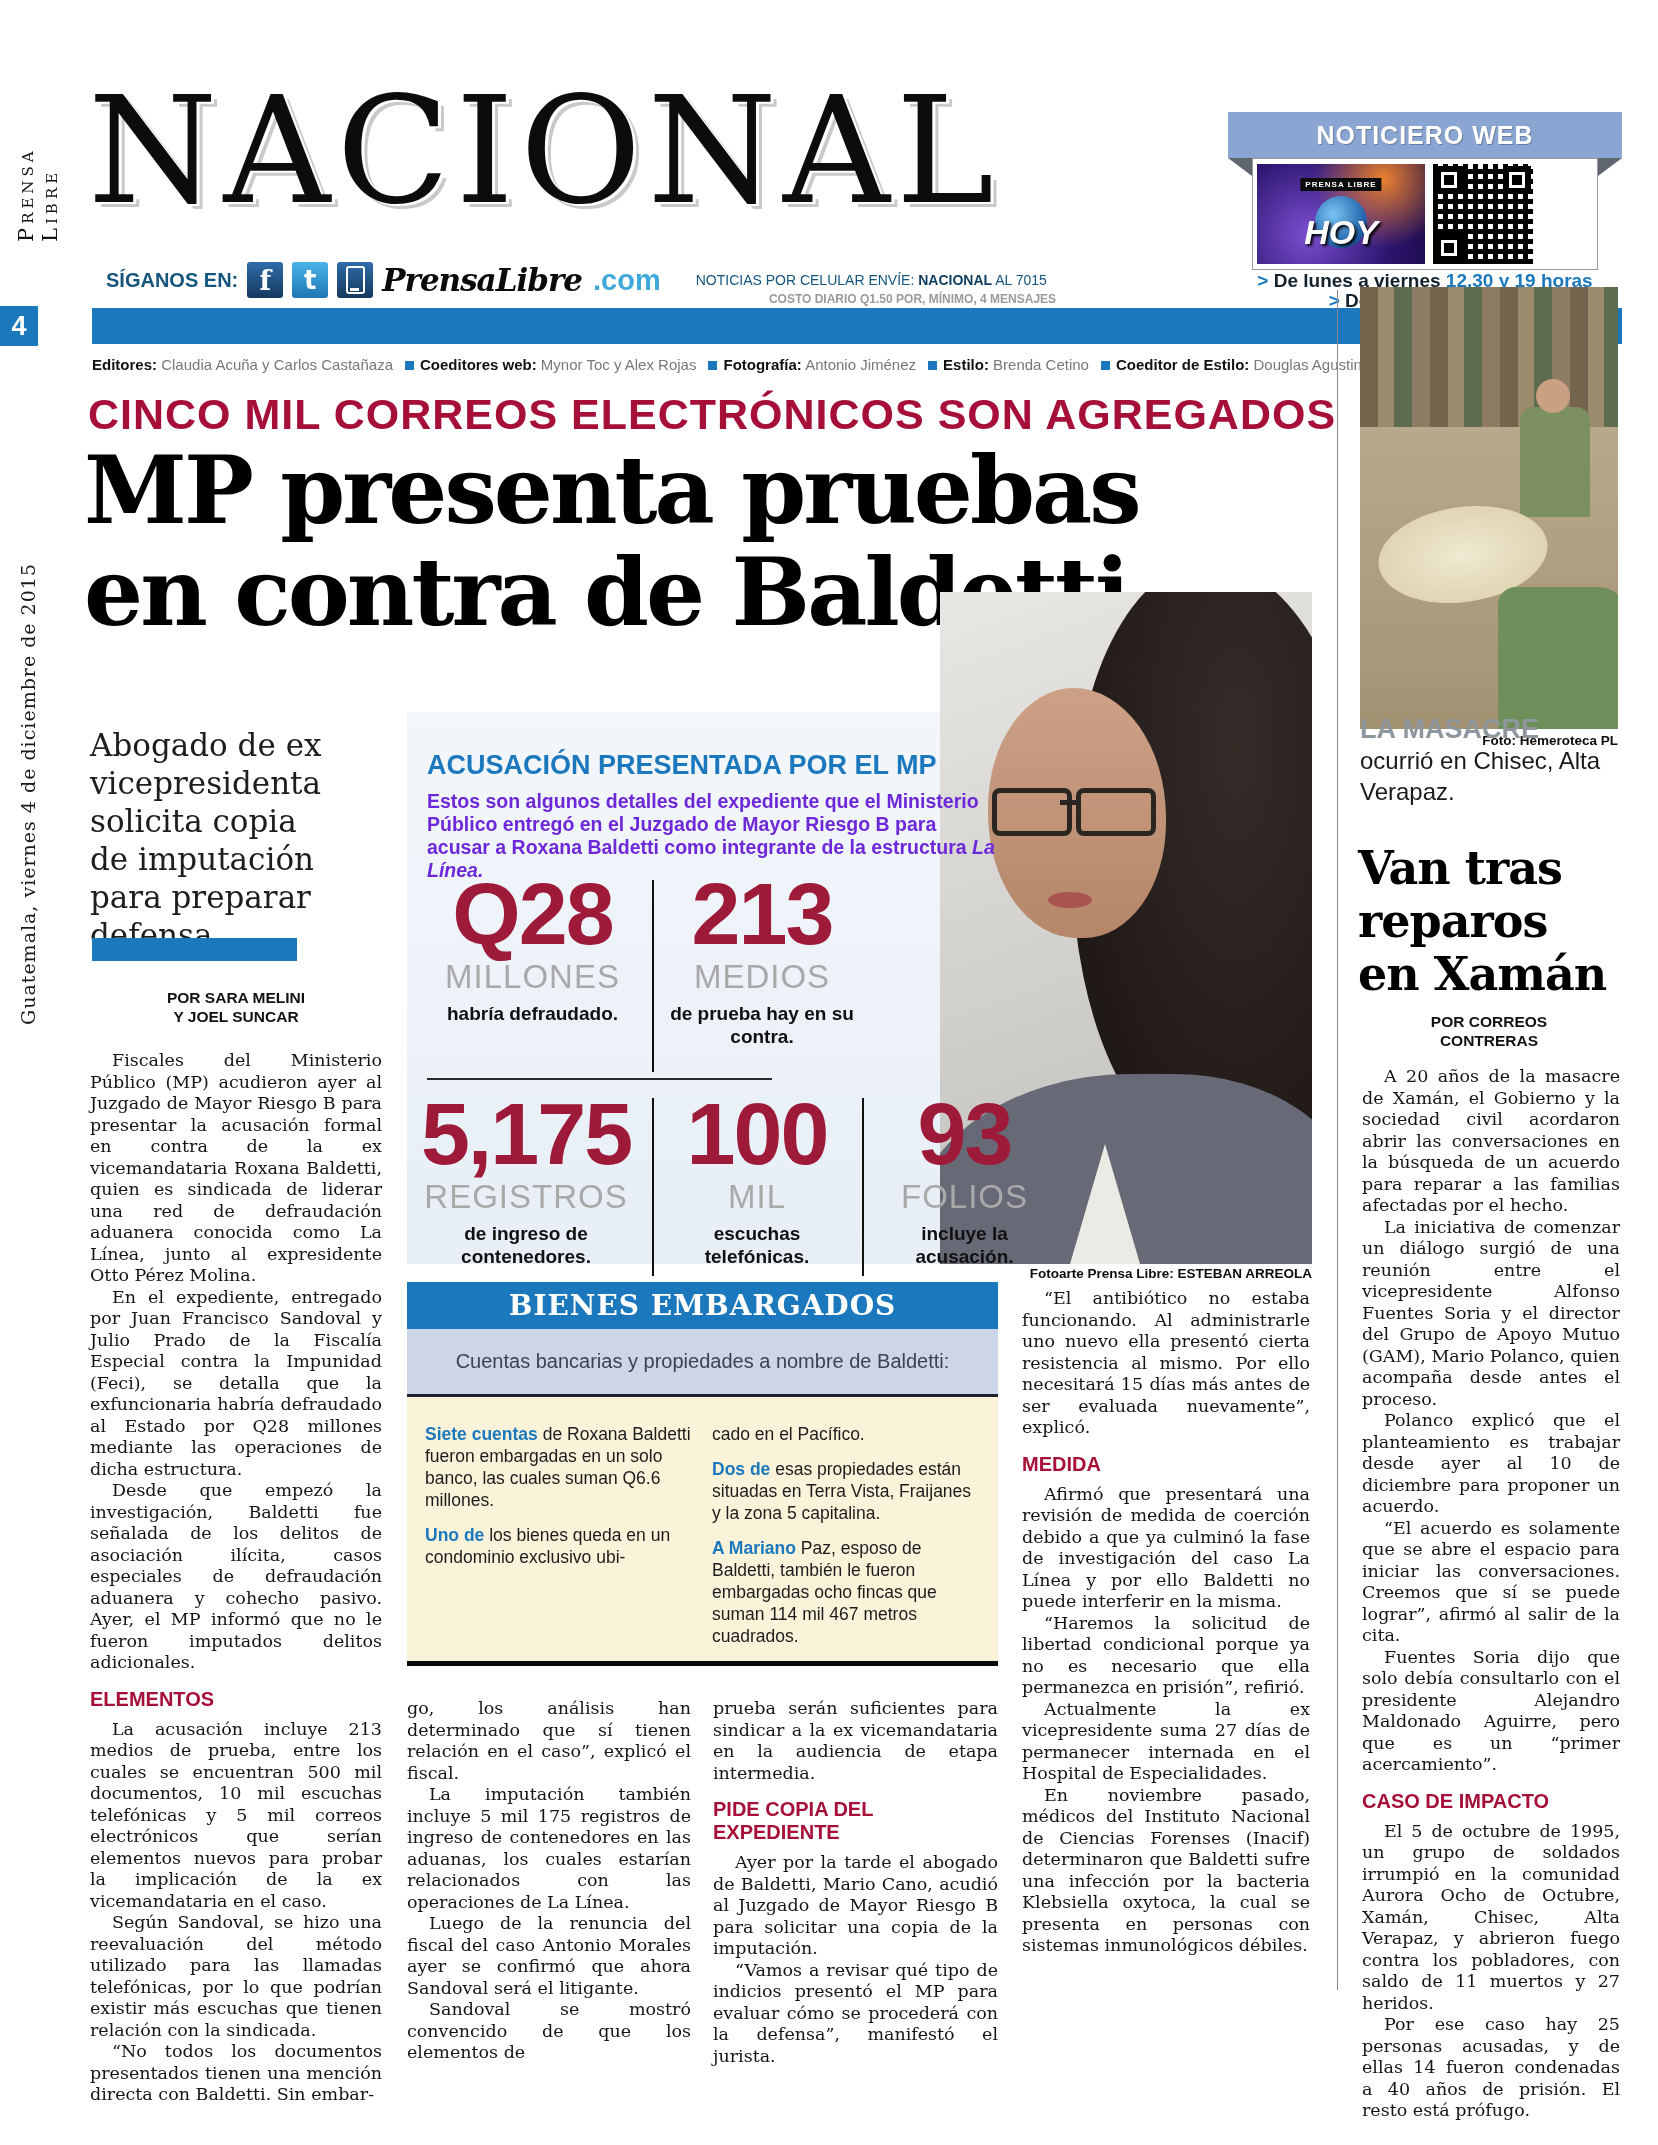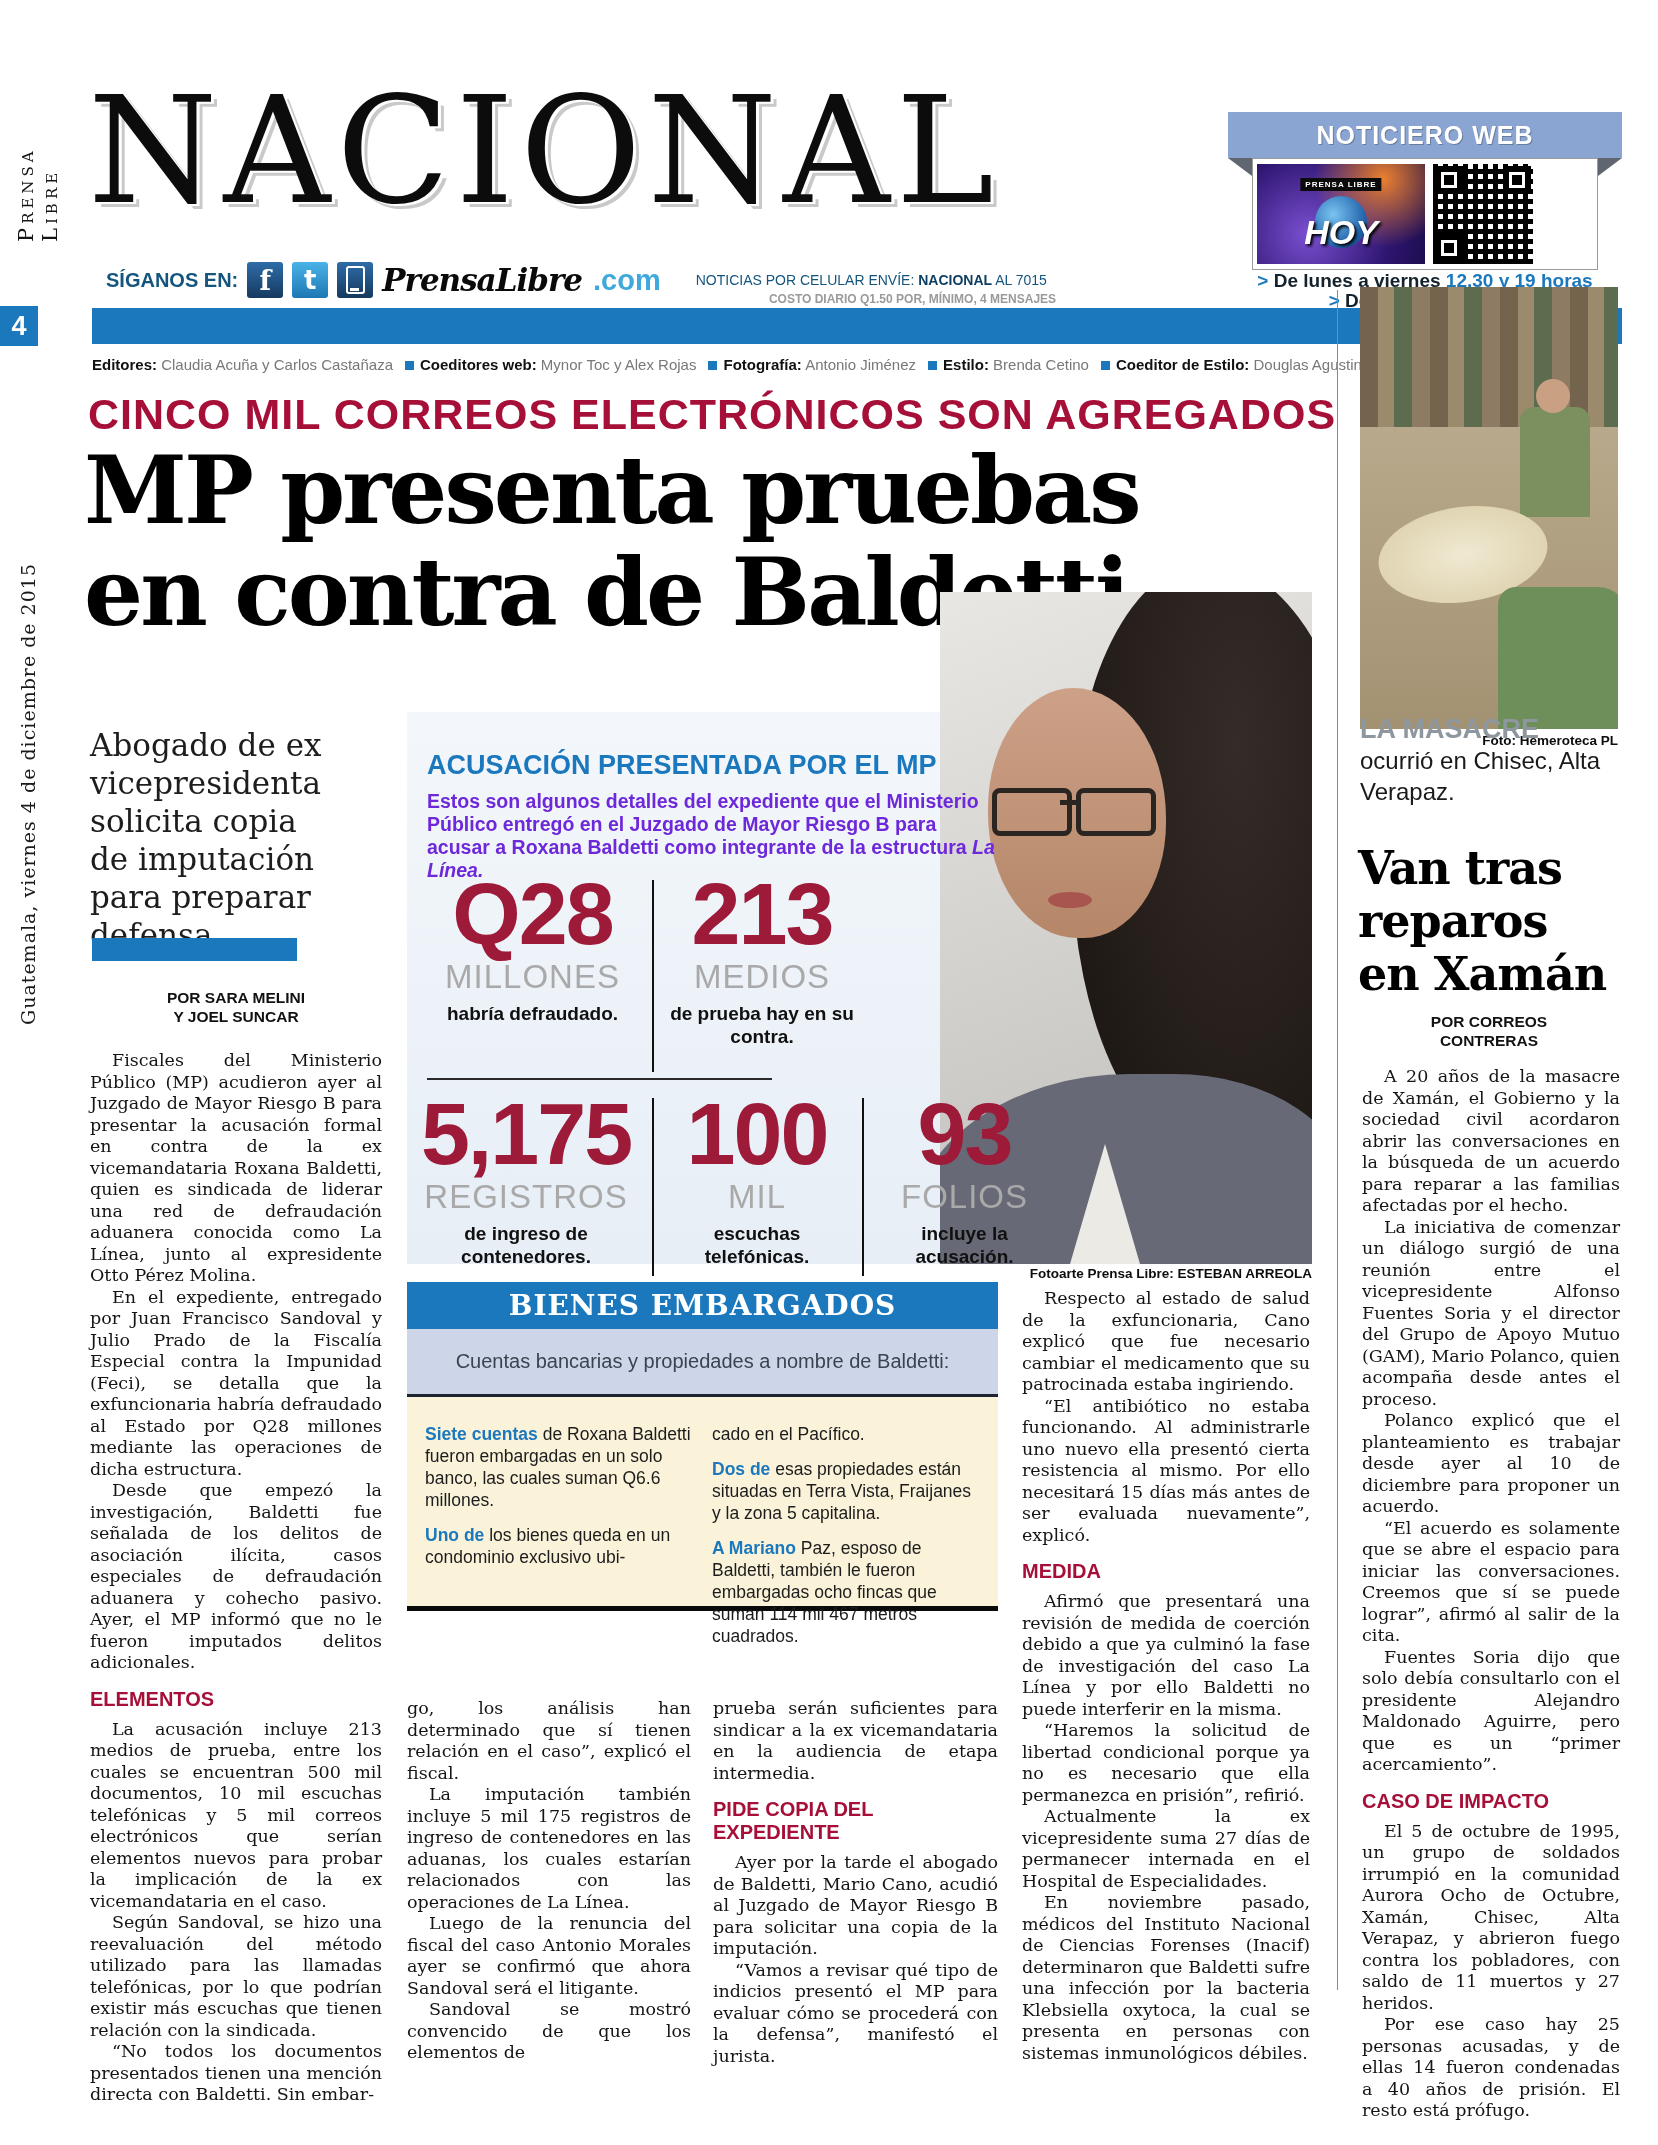--- a/index.html
+++ b/index.html
@@ -113,21 +113,21 @@
   .hdiv{left:427px;top:1078px;width:345px;height:2px;background:#2a2a2a;z-index:3;}
   .info-credit{left:960px;top:1266px;width:352px;text-align:right;font-size:13.5px;font-weight:bold;color:#0d0d0d;}
 
   
   .b-bar{left:407px;top:1282px;width:591px;height:47px;background:var(--brand-blue,#1b78bd);
          display:flex;align-items:center;justify-content:center;color:#fff;
          font-family:"DejaVu Serif",serif;font-weight:bold;font-size:28px;letter-spacing:1px;}
   .b-sub{left:407px;top:1329px;width:591px;height:68px;background:var(--subtitle-bg,#cdd5e8);
          border-bottom:3px solid #1c2430;box-sizing:border-box;display:flex;align-items:center;
          justify-content:center;font-size:20px;color:#3c4350;}
-  .b-panel{left:407px;top:1397px;width:591px;height:214px;background:var(--cream,#faf3da);
+  .b-panel{left:407px;top:1397px;width:591px;height:269px;background:var(--cream,#faf3da);
            border-bottom:5px solid #0a0a0a;box-sizing:border-box;}
   .b-col{position:absolute;top:26px;width:268px;}
   .b-colL{left:18px;} .b-colR{left:305px;}
   .b-col p{margin:0 0 13px 0;font-size:17.5px;line-height:22px;color:#1c1c1c;}
   .b-col .lead{color:var(--brand-blue,#1b78bd);font-weight:bold;}
 
   
   .sb-rule{left:1337px;top:290px;width:1px;height:1700px;background:#8a8a8a;}
   .sb-photo{left:1360px;top:287px;width:258px;height:442px;overflow:hidden;background:#b3a489;}
   .sb-crowd{position:absolute;left:0;top:0;width:100%;height:150px;
@@ -284,21 +284,20 @@
     <p>Luego de la renuncia del fiscal del caso Antonio Morales ayer se confirmó que ahora Sandoval será el litigante.</p>
     <p>Sandoval se mostró convencido de que los elementos de</p>
   </div>
   <div class="abs bodycol col3">
     <p class="ni">prueba serán suficientes para sindicar a la ex vicemandataria en la audiencia de etapa intermedia.</p>
     <div class="subhead">PIDE COPIA DEL EXPEDIENTE</div>
     <p>Ayer por la tarde el abogado de Baldetti, Mario Cano, acudió al Juzgado de Mayor Riesgo B para solicitar una copia de la imputación.</p>
     <p>“Vamos a revisar qué tipo de indicios presentó el MP para evaluar cómo se procederá con la defensa”, manifestó el jurista.</p>
   </div>
   <div class="abs bodycol col4">
-    <p>Respecto al estado de salud de la exfuncionaria, Cano explicó que fue necesario cambiar el medicamento que su patrocinada estaba ingiriendo.</p>
     <p>“El antibiótico no estaba funcionando. Al administrarle uno nuevo ella presentó cierta resistencia al mismo. Por ello necesitará 15 días más antes de ser evaluada nuevamente”, explicó.</p>
     <div class="subhead">MEDIDA</div>
     <p>Afirmó que presentará una revisión de medida de coerción debido a que ya culminó la fase de investigación del caso La Línea y por ello Baldetti no puede interferir en la misma.</p>
     <p>“Haremos la solicitud de libertad condicional porque ya no es necesario que ella permanezca en prisión”, refirió.</p>
     <p>Actualmente la ex vicepresidente suma 27 días de permanecer internada en el Hospital de Especialidades.</p>
     <p>En noviembre pasado, médicos del Instituto Nacional de Ciencias Forenses (Inacif) determinaron que Baldetti sufre una infección por la bacteria Klebsiella oxytoca, la cual se presenta en personas con sistemas inmunológicos débiles.</p>
   </div>
 
   <div class="abs sb-rule"></div>
   <div class="abs sb-photo">

